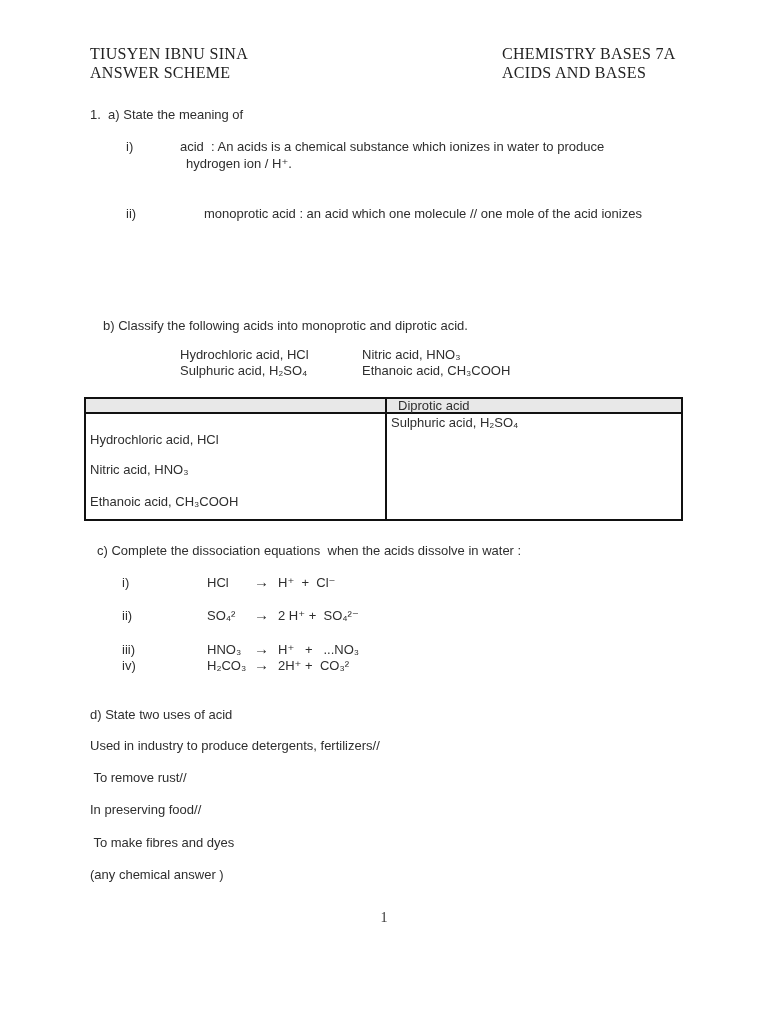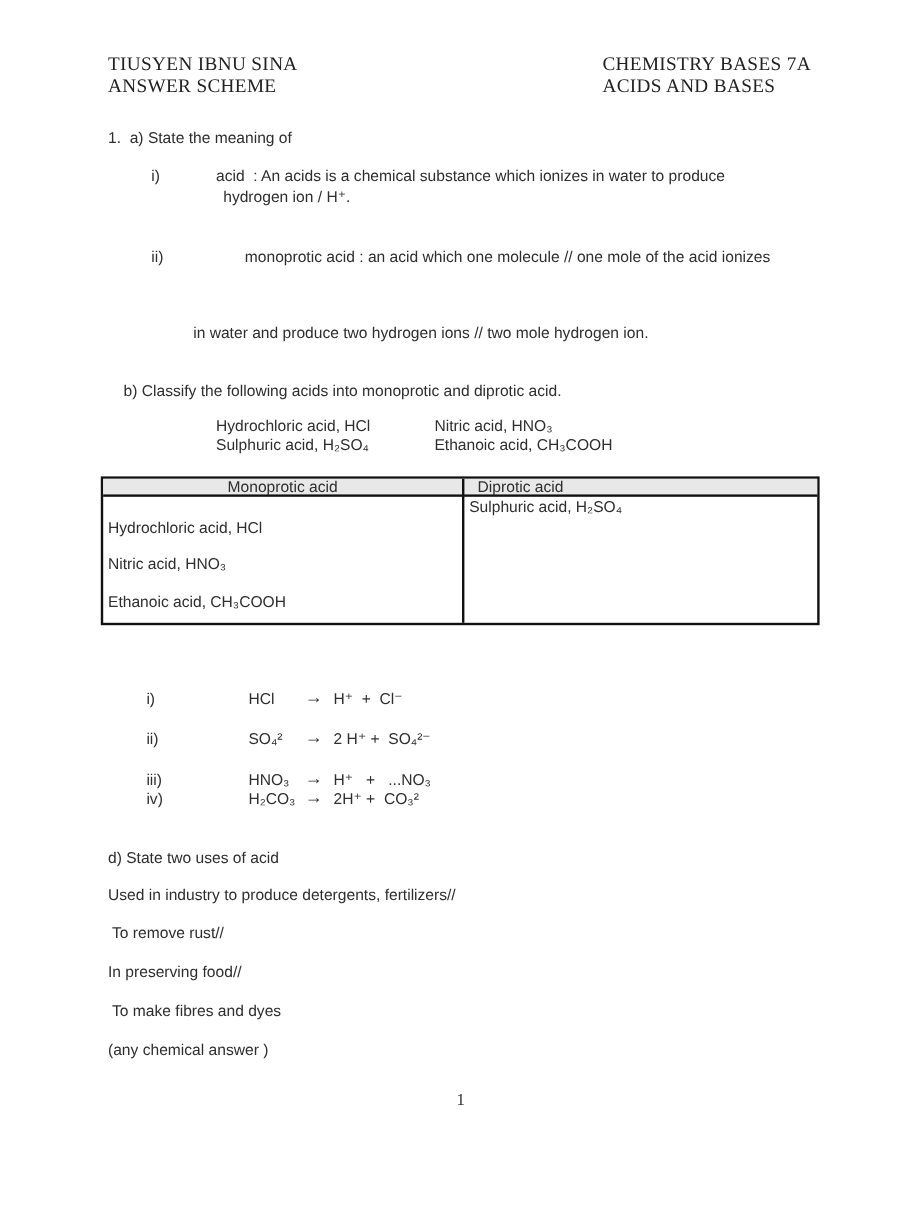--- a/index.html
+++ b/index.html
@@ -88,41 +88,40 @@
 
   <div class="t intro">1.  a) State the meaning of</div>
 
   <div class="t d1-lab">i)</div>
   <div class="t d1-t1">acid  : An acids is a chemical substance which ionizes in water to produce</div>
   <div class="t d1-t2">hydrogen ion / H⁺.</div>
 
   <div class="t d2-lab">ii)</div>
   <div class="t d2-t1">monoprotic acid : an acid which one molecule // one mole of the acid ionizes</div>
 
-  <div class="t d3-t2">in water and produce two hydrogen ions // two mole hydrogen ion.</div>
 
   <div class="t pb">b) Classify the following acids into monoprotic and diprotic acid.</div>
 
   <div class="t al-00">Hydrochloric acid, HCl</div>
   <div class="t al-01">Nitric acid, HNO₃</div>
   <div class="t al-10">Sulphuric acid, H₂SO₄</div>
   <div class="t al-11">Ethanoic acid, CH₃COOH</div>
 
   <div class="acid-table">
     <div class="at-hbg"></div>
     <div class="at-hline"></div>
     <div class="at-vline"></div>
-    <div class="at-h1">Monoprotic acid</div>
     <div class="at-h2">Diprotic acid</div>
     <div class="at-m0">Hydrochloric acid, HCl</div>
     <div class="at-m1">Nitric acid, HNO₃</div>
     <div class="at-m2">Ethanoic acid, CH₃COOH</div>
     <div class="at-d0">Sulphuric acid, H₂SO₄</div>
   </div>
 
+  <div class="t pc">c) Complete the dissociation equations  when the acids dissolve in water :</div>
 
   <div class="eq-row eq1">
     <span class="eq-lab">i)</span>
     <span class="eq-lhs">HCl</span>
     <span class="eq-arr">→</span>
     <span class="eq-rhs">H⁺  +  Cl⁻</span>
   </div>
   <div class="eq-row eq2">
     <span class="eq-lab">ii)</span>
     <span class="eq-lhs">SO₄²</span>

